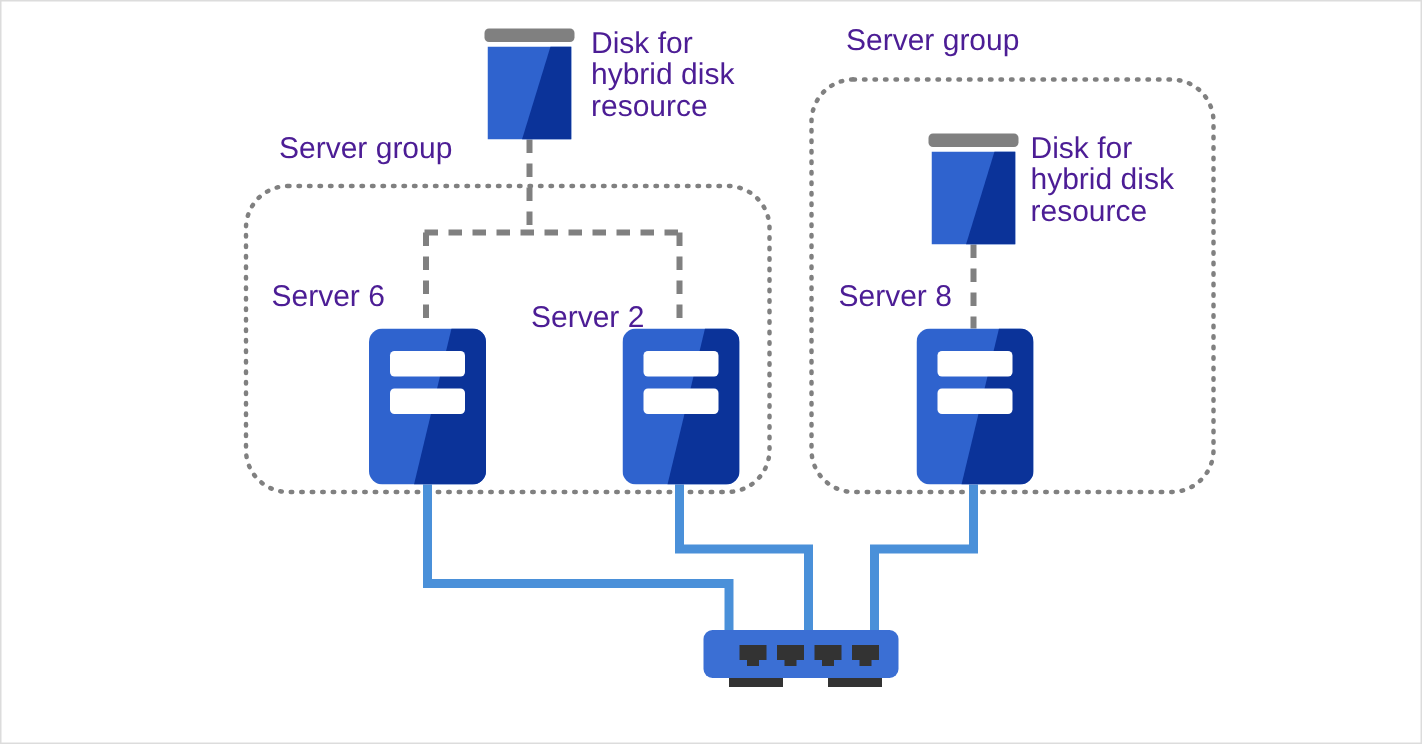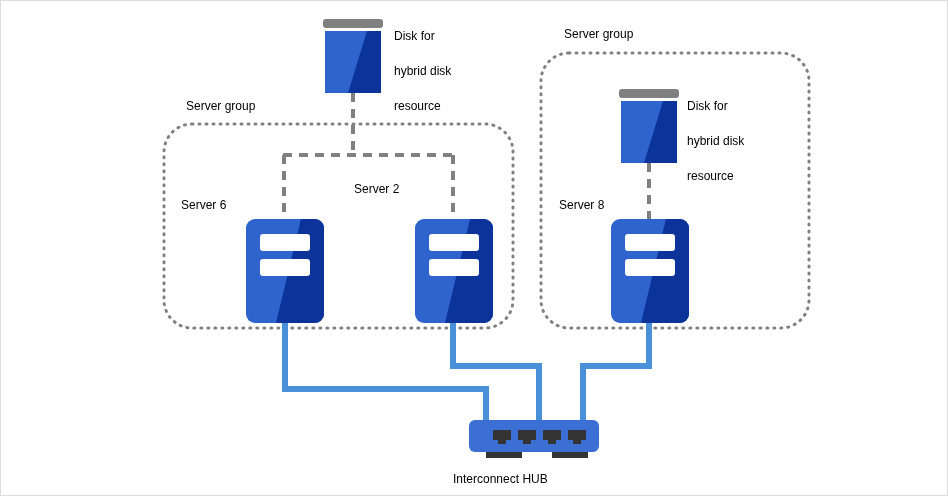--- a/index.html
+++ b/index.html
@@ -21,23 +21,23 @@
   }
   #svg-layer {
     position: absolute;
     left: 0;
     top: 0;
     width: 948px;
     height: 496px;
   }
   .label {
     position: absolute;
-    color: #000000;
-    font-size: 12px;
-    line-height: 35px;
+    color: #4c1d95;
+    font-size: 20px;
+    line-height: 21px;
     white-space: pre;
     font-family: "Liberation Sans", sans-serif;
   }
   .multiline {
     white-space: pre-line;
   }
 </style>
 </head>
 <body>
 
@@ -150,27 +150,26 @@
       </g>
     </g>
   </svg>
 
   <div class="label" style="left:185px; top:88px;">Server group</div>
 
   <div class="label" style="left:563px; top:16px;">Server group</div>
 
   <div class="label" style="left:180px; top:187px;">Server 6</div>
 
-  <div class="label" style="left:353px; top:171px;">Server 2</div>
+  <div class="label" style="left:353px; top:201px;">Server 2</div>
 
   <div class="label" style="left:558px; top:187px;">Server 8</div>
 
   <div class="label multiline" style="left:393px; top:18px;">Disk for
 hybrid disk
 resource</div>
 
   <div class="label multiline" style="left:686px; top:88px;">Disk for
 hybrid disk
 resource</div>
 
-  <div class="label" style="left:452px; top:461px;">Interconnect HUB</div>
 
 </div>
 
 </body></html>

